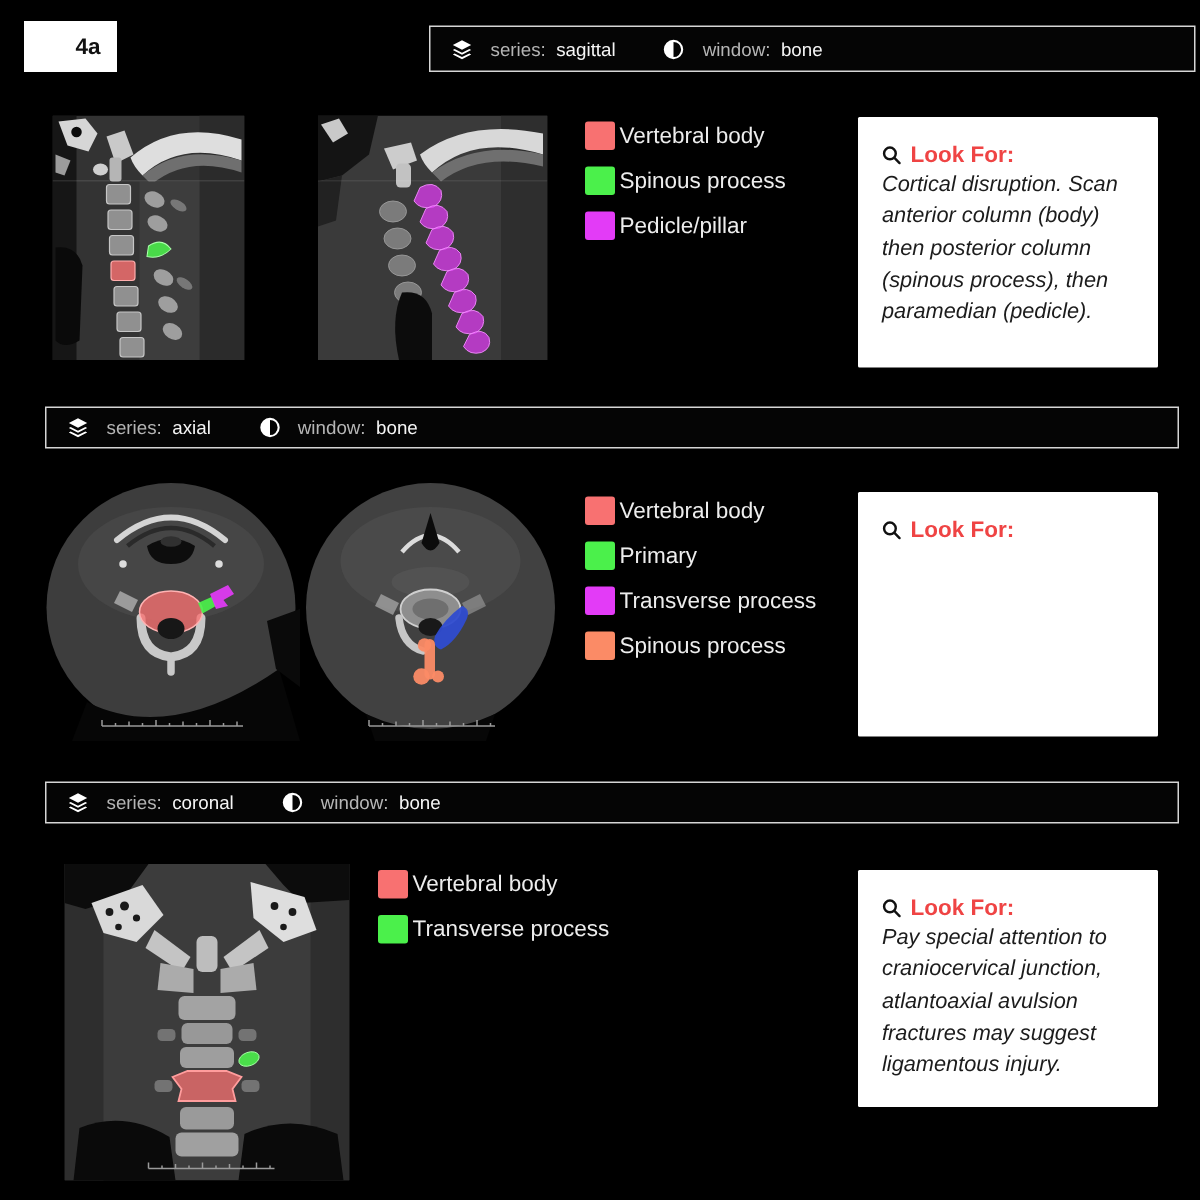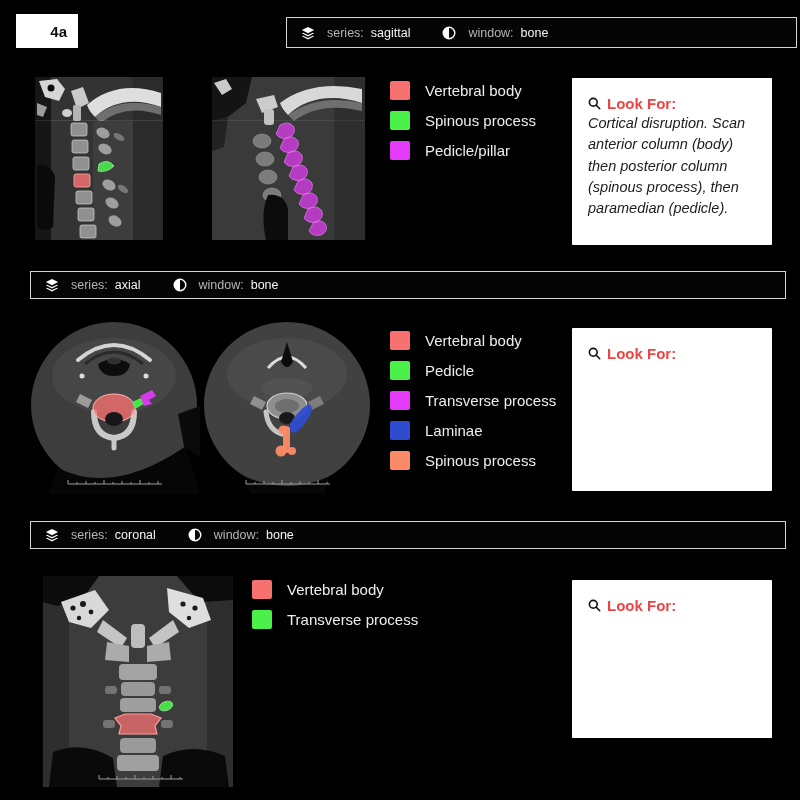--- a/index.html
+++ b/index.html
@@ -35,21 +35,21 @@
   .ct-sag1 { left:35px; top:77px; }
   .ct-sag2 { left:212px; top:77px; }
   .ct-ax1 { left:28px; top:318px; }
   .ct-ax2 { left:204px; top:318px; }
   .ct-cor { left:43px; top:576px; }
   
   .legend { position:absolute; display:flex; flex-direction:column; gap:11px; }
   .legend-sag { left:390px; top:81px; }
   .legend-ax  { left:390px; top:331px; }
   .legend-cor { left:252px; top:580px; }
-  .legend-row { display:flex; align-items:center; gap:15px; height:19px; }
+  .legend-row { display:flex; align-items:center; gap:3px; height:19px; }
   .swatch { width:20px; height:19px; border-radius:2px; flex:0 0 auto; }
   .legend-label { color:#ededed; font-size:15px; white-space:nowrap; }
   
   .lookfor {
     position:absolute; width:200px; background:#fff; color:#161616;
     padding:17px 16px 14px 16px; border-radius:1px;
   }
   .lf-1 { left:572px; top:78px;  height:167px; }
   .lf-2 { left:572px; top:328px; height:163px; }
   .lf-3 { left:572px; top:580px; height:158px; }
@@ -260,29 +260,25 @@
     </g>
   </svg>
 
   <div class="legend legend-ax">
     <div class="legend-row">
       <span class="swatch" style="background: rgb(248, 113, 113);"></span>
       <span class="legend-label">Vertebral body</span>
     </div>
     <div class="legend-row">
       <span class="swatch" style="background: rgb(75, 240, 75);"></span>
-      <span class="legend-label">Pedicle</span>
+      <span class="legend-label">Primary</span>
     </div>
     <div class="legend-row">
       <span class="swatch" style="background: rgb(227, 59, 247);"></span>
       <span class="legend-label">Transverse process</span>
-    </div>
-    <div class="legend-row">
-      <span class="swatch" style="background: rgb(47, 76, 208);"></span>
-      <span class="legend-label">Laminae</span>
     </div>
     <div class="legend-row">
       <span class="swatch" style="background: rgb(251, 139, 102);"></span>
       <span class="legend-label">Spinous process</span>
     </div>
   </div>
 
   <div class="lookfor lf-2">
     <div class="lookfor-title">
       <span>
@@ -373,15 +369,16 @@
   <div class="lookfor lf-3">
     <div class="lookfor-title">
       <span>
         <svg class="icon-svg" width="13" height="13" viewBox="0 0 16 16">
           <circle cx="6.5" cy="6.5" r="4.8" fill="none" stroke="#111" stroke-width="2"></circle>
           <path d="M10.2 10.2 L14.4 14.4" stroke="#111" stroke-width="2" stroke-linecap="round"></path>
         </svg>
       </span>
       <span>Look For:</span>
     </div>
+    <div class="lookfor-body">Pay special attention to craniocervical junction, atlantoaxial avulsion fractures may suggest ligamentous injury.</div>
   </div>
 
 </div>
 
 </body></html>

